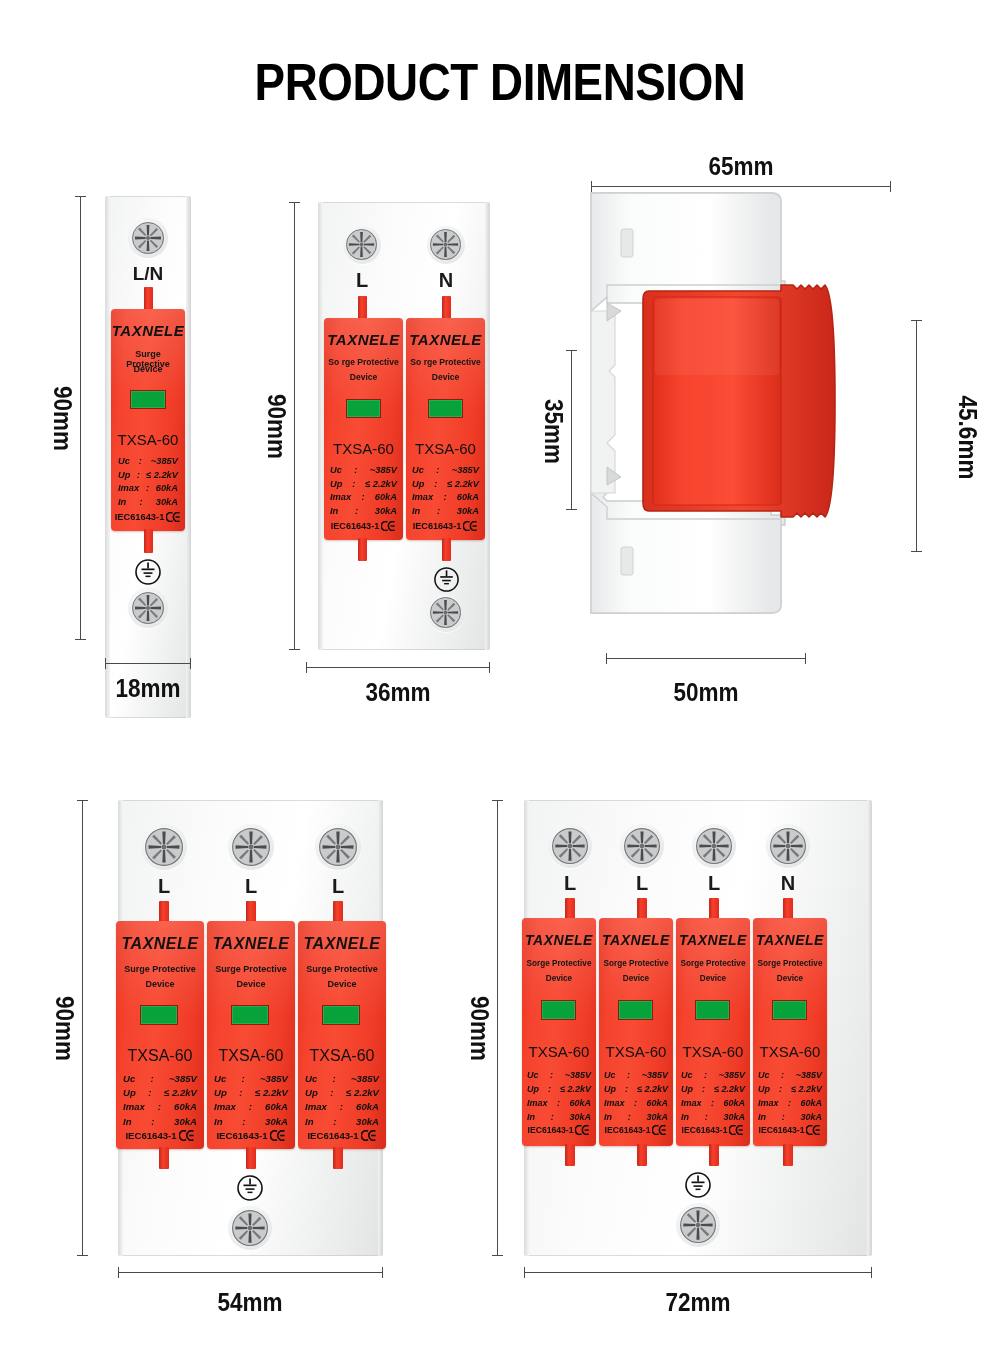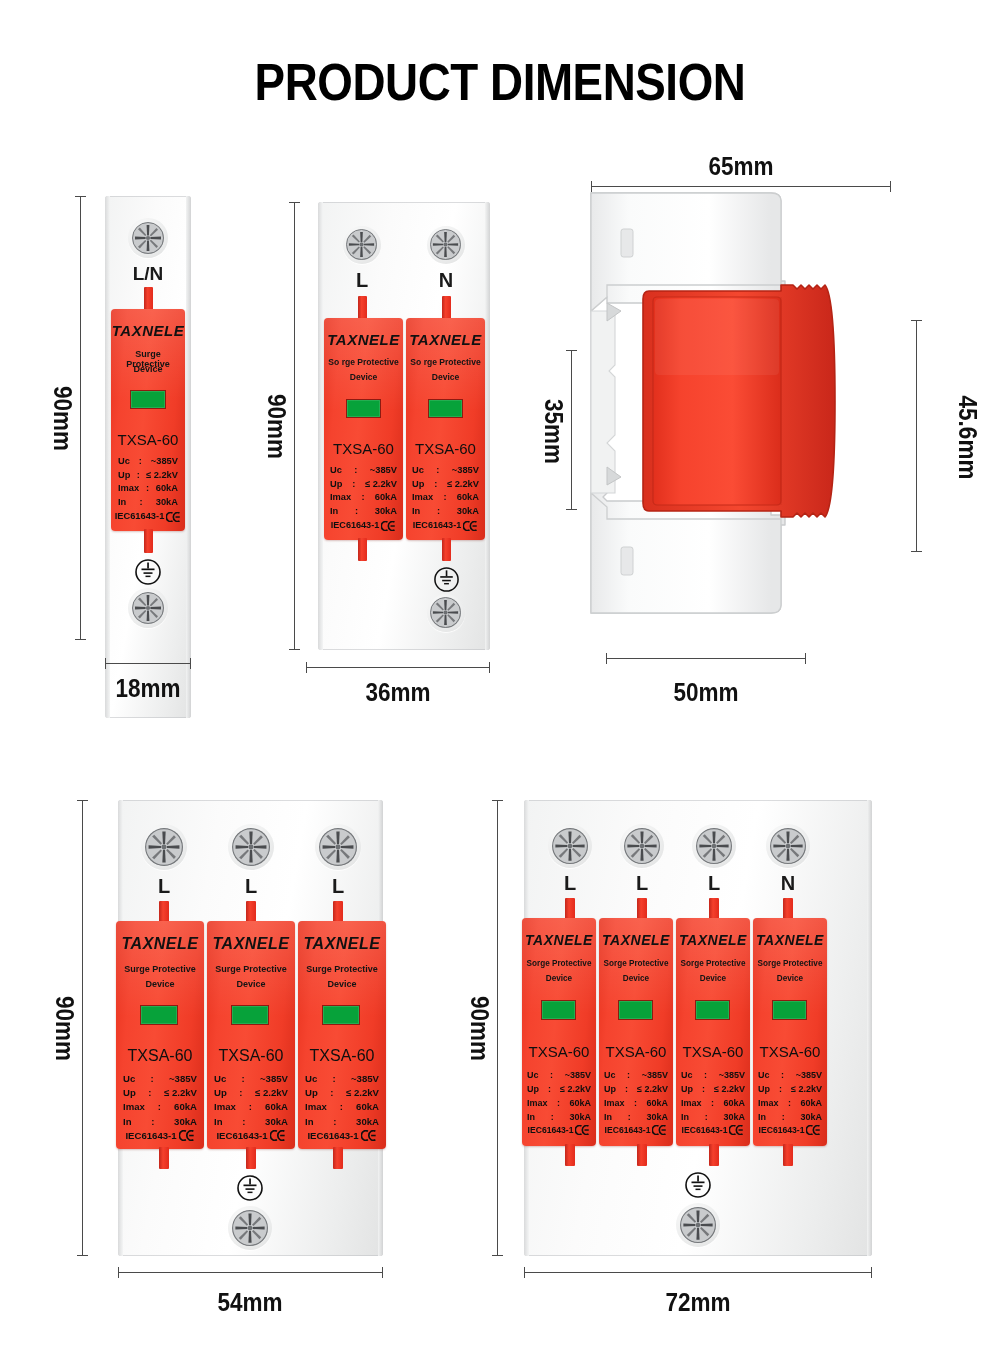--- a/index.html
+++ b/index.html
@@ -126,29 +126,29 @@
     border:1px solid #8e1a10;
     box-shadow:0 0 0 1px rgba(255,255,255,.12) inset;
   }
   .model{
     position:absolute; left:0; width:100%; text-align:center;
     color:#0f0f0f; font-family:"Liberation Sans", sans-serif;
     line-height:1;
   }
   .specs{
     position:absolute; color:#0f0f0f;
-    font-family:"Liberation Sans", sans-serif; font-weight:bold;
+    font-family:"Liberation Sans", sans-serif; font-weight:bold;font-style:italic;
   }
   .specs .row{ display:flex; align-items:baseline; width:100%; }
   .specs .k{ flex:0 0 auto; }
   .specs .c{ flex:1 1 auto; text-align:center; }
   .specs .v{ flex:0 0 auto; text-align:right; }
   .iec{
     position:absolute; left:0; width:100%;
-    display:flex; align-items:center; justify-content:center;
+    display:flex; align-items:flex-end; justify-content:center;
     color:#0f0f0f; font-weight:bold;
     font-family:"Liberation Sans", sans-serif;
     line-height:1;
   }
   .ce{ display:inline-block; margin-left:2px; }
   .ce svg{ display:block; }
 
   
   .sideview{ position:absolute; }
 </style>

